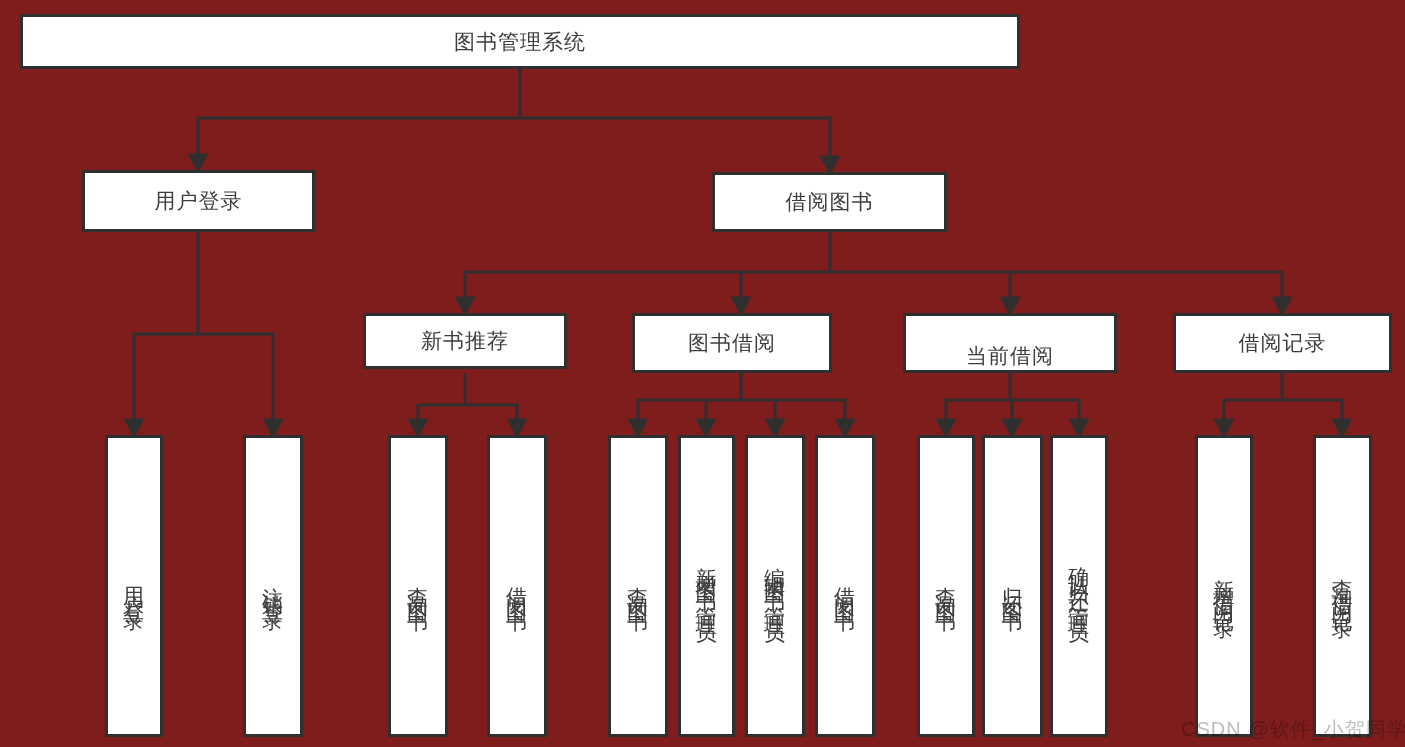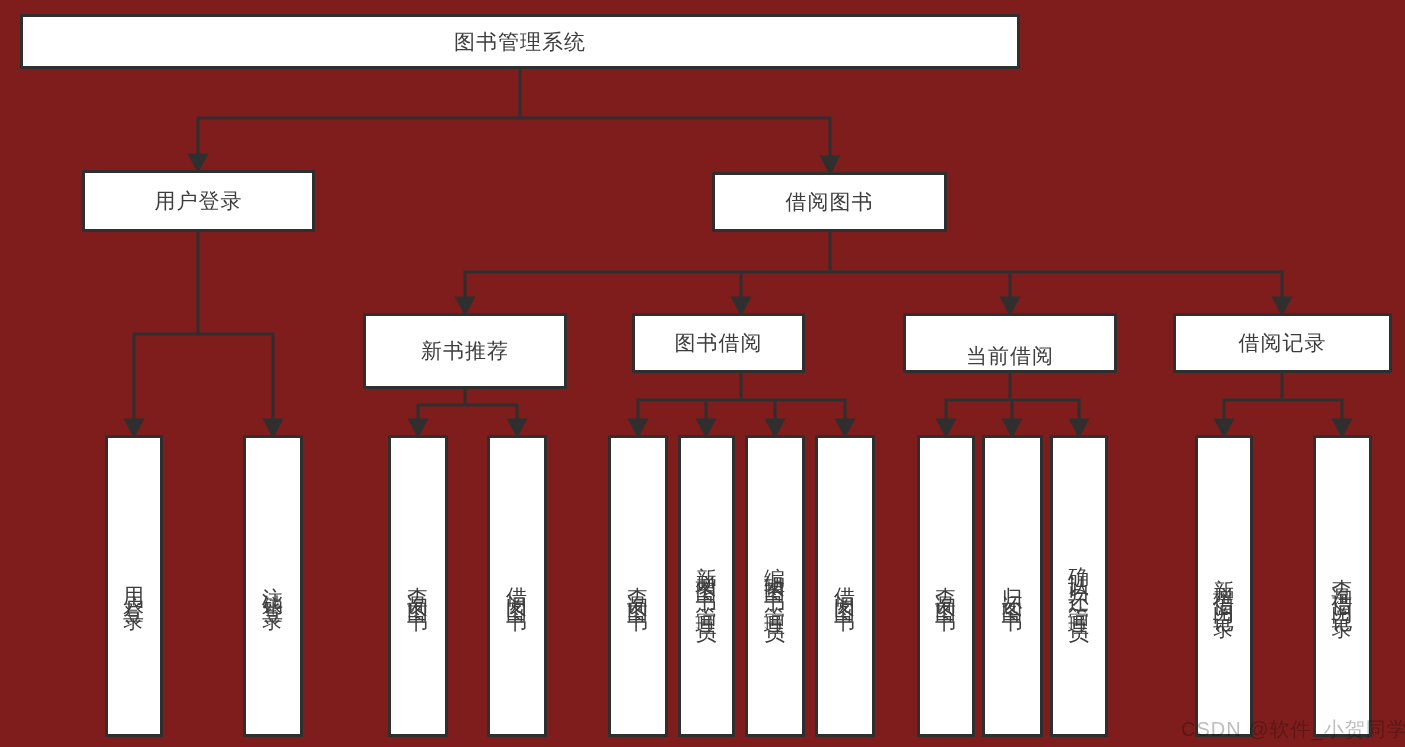--- a/index.html
+++ b/index.html
@@ -89,24 +89,24 @@
     <span>图书管理系统</span>
   </div>
 
   <div class="box" style="left:82px;top:170px;width:233px;height:62px;">
     <span>用户登录</span>
   </div>
   <div class="box" style="left:712px;top:172px;width:235px;height:60px;">
     <span>借阅图书</span>
   </div>
 
-  <div class="box" style="left:363px;top:313px;width:204px;height:76px;justify-content:center;">
+  <div class="box" style="left:363px;top:313px;width:204px;height:56px;justify-content:center;">
     <span>新书推荐</span>
   </div>
-  <div class="box" style="left:632px;top:313px;width:173px;height:60px;">
+  <div class="box" style="left:632px;top:313px;width:200px;height:60px;">
     <span>图书借阅</span>
   </div>
   <div class="box" style="left:903px;top:313px;width:214px;height:60px;align-items:flex-end;">
     <span>当前借阅</span>
   </div>
   <div class="box" style="left:1173px;top:313px;width:219px;height:60px;">
     <span>借阅记录</span>
   </div>
 
   <div class="vbox" style="left:105px;width:58px;">用户登录</div>

